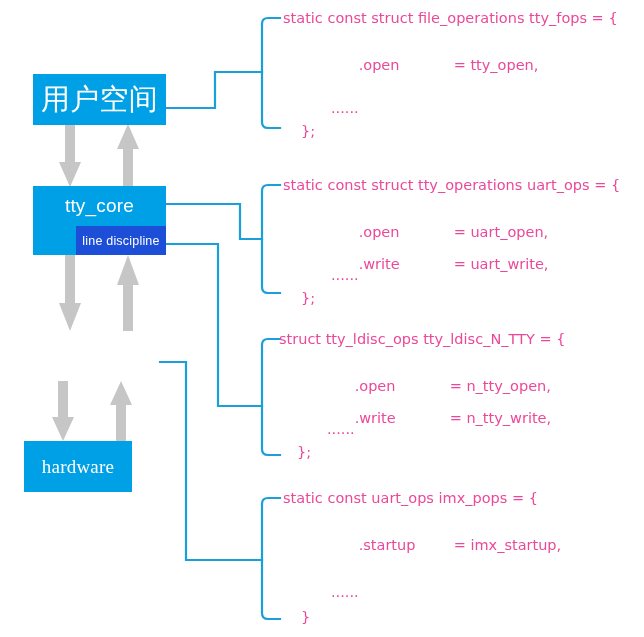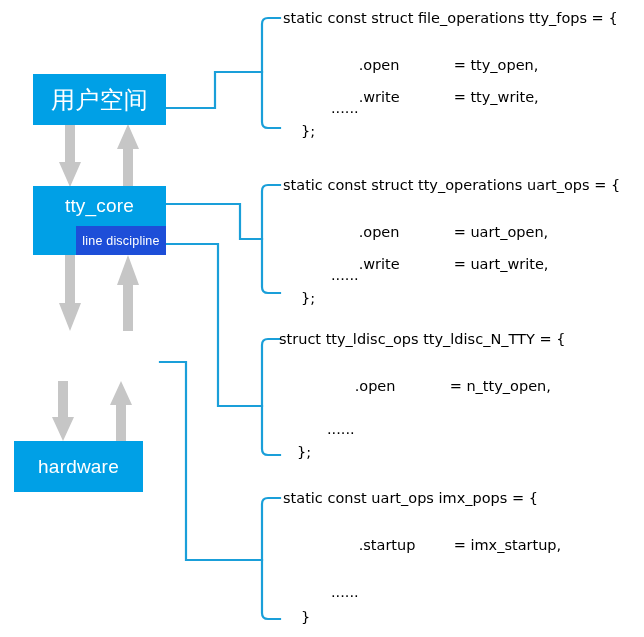--- a/index.html
+++ b/index.html
@@ -34,21 +34,21 @@
     color: #ffffff;
     display: flex;
     align-items: center;
     justify-content: center;
     font-weight: 400;
     letter-spacing: 0.2px;
     white-space: nowrap;
   }
   .node-userspace {
     left: 33px;  top: 74px;  width: 133px; height: 51px;
-    font-size: 24px;
+    font-size: 29px;
     font-family: "DejaVu Sans", sans-serif;
   }
   .node-ttycore {
     left: 33px;  top: 186px; width: 133px; height: 69px;
     font-size: 19px;
     display: block;
     padding: 12px;
   }
   .node-ttycore .ttycore-label {
     position: absolute;
@@ -69,33 +69,34 @@
     display: flex;
     align-items: center;
     justify-content: center;
     box-sizing: border-box;
   }
   .node-serialdriver {
     left: 26px;  top: 330px; width: 134px; height: 51px;
     font-size: 19px;
   }
   .node-hardware {
-    left: 14px;  top: 441px; width: 129px; height: 51px;
-    font-size: 19px;
+    left: 24px;  top: 441px; width: 108px; height: 51px;
+    font-size: 19px;
+    font-family: Liberation Serif, serif;
   }
 
   
   .arrow {
     position: absolute;
   }
 
   
   .code-block {
     position: absolute;
-    color: #000000;
+    color: #ec4899;
     font-family: "DejaVu Sans", sans-serif;
     font-size: 14.5px;
     line-height: 1;
     white-space: pre;
   }
   .code-line {
     position: absolute;
     white-space: pre;
   }
   .code-line .col-key {
@@ -167,23 +168,20 @@
 
   <div class="node node-hardware">
     <span>hardware</span>
   </div>
 
   <div class="code-block" style="left:283px; top:11px; width:358px; height:124px;">
     <div class="code-line head" style="top:0px;">static const struct file_operations tty_fops = {</div>
     <div class="code-line indent" style="top:32px;">
       <span class="col-key">.open</span><span>= tty_open,</span>
     </div>
-    <div class="code-line indent" style="top:64px;">
-      <span class="col-key">.write</span><span>= tty_write,</span>
-    </div>
     <div class="code-line indent" style="top:90px;">......</div>
     <div class="code-line close" style="top:113px;">};</div>
   </div>
 
   <div class="code-block" style="left:283px; top:178px; width:358px; height:124px;">
     <div class="code-line head" style="top:0px;">static const struct tty_operations uart_ops = {</div>
     <div class="code-line indent" style="top:64px;">
       <span class="col-key">.write</span><span>= uart_write,</span>
     </div>
     <div class="code-line indent" style="top:32px;">
@@ -191,20 +189,23 @@
     </div>
     <div class="code-line indent" style="top:90px;">......</div>
     <div class="code-line close" style="top:113px;">};</div>
   </div>
 
   <div class="code-block" style="left:279px; top:332px; width:358px; height:124px;">
     <div class="code-line head" style="top:0px;">struct tty_ldisc_ops tty_ldisc_N_TTY = {</div>
     <div class="code-line indent" style="top:32px;">
       <span class="col-key">.open</span><span>= n_tty_open,</span>
     </div>
+    <div class="code-line indent" style="top:64px;">
+      <span class="col-key">.write</span><span>= n_tty_write,</span>
+    </div>
     <div class="code-line indent" style="top:90px;">......</div>
     <div class="code-line close" style="top:113px;">};</div>
   </div>
 
   <div class="code-block" style="left:283px; top:491px; width:358px; height:130px;">
     <div class="code-line head" style="top:0px;">static const uart_ops imx_pops = {</div>
     <div class="code-line indent" style="top:32px;">
       <span class="col-key">.startup</span><span>= imx_startup,</span>
     </div>
     <div class="code-line indent" style="top:94px;">......</div>

